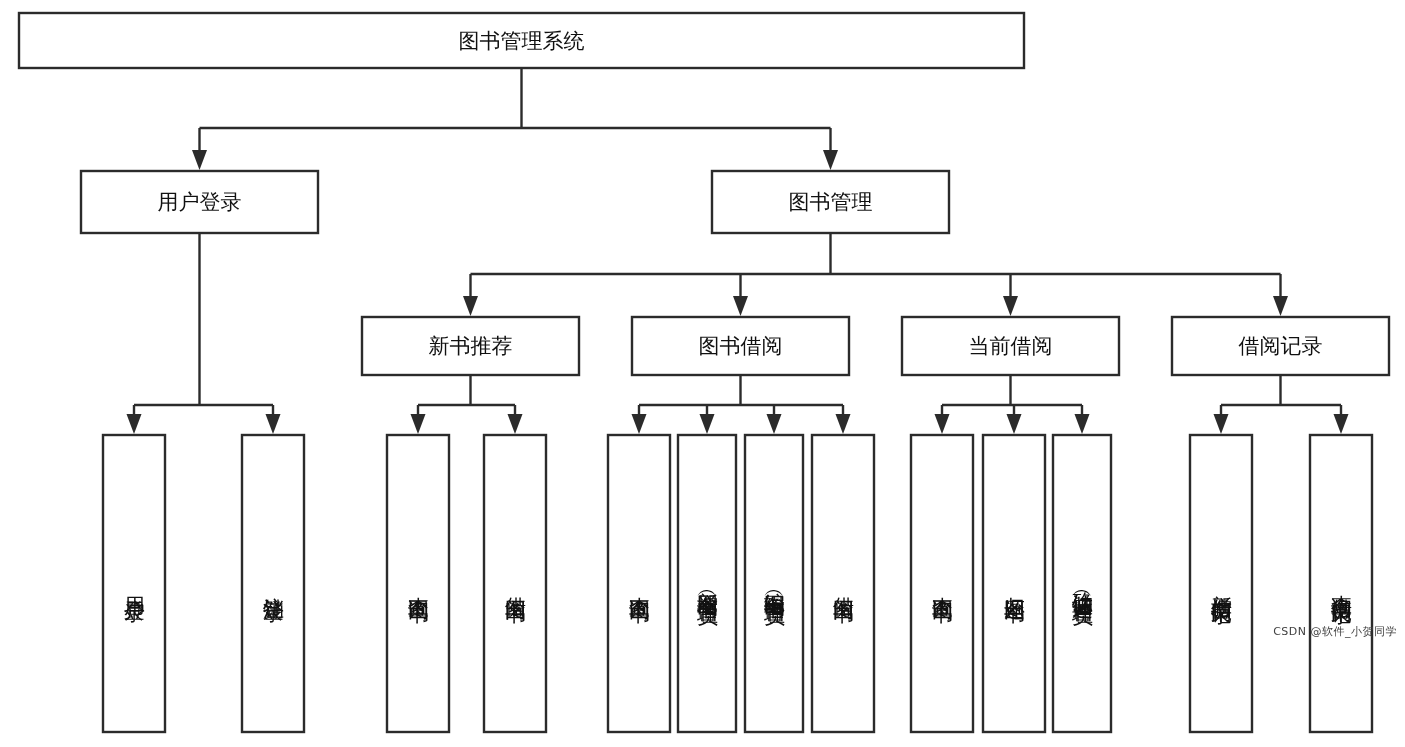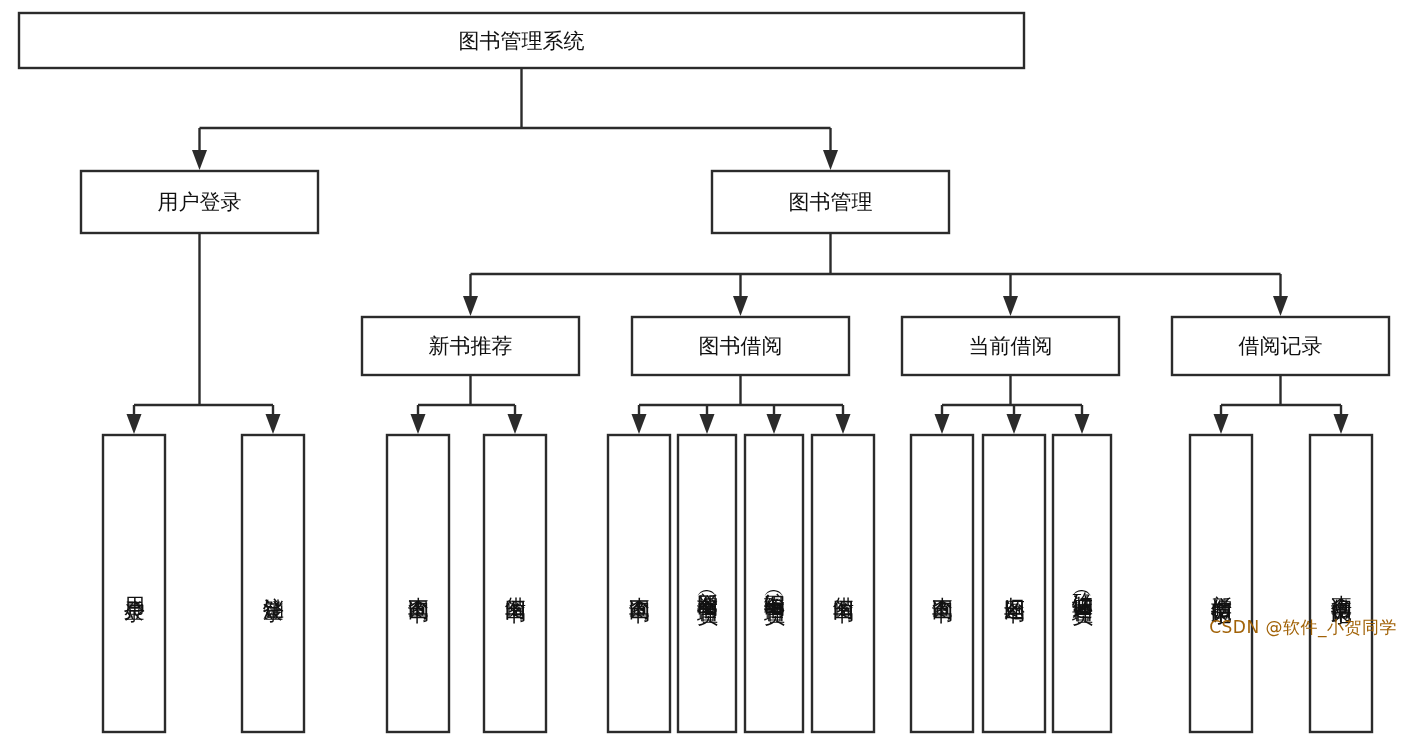--- a/index.html
+++ b/index.html
@@ -61,22 +61,22 @@
     color: #111111;
     white-space: nowrap;
     text-align: center;
     pointer-events: none;
   }
   .watermark {
     position: absolute;
     right: 8px;
     bottom: 4px;
     font-family: "DejaVu Sans", "Liberation Sans", sans-serif;
-    font-size: 17px;
-    color: #a16207;
+    font-size: 11px;
+    color: #404040;
     letter-spacing: 0.5px;
     white-space: nowrap;
   }
 </style>
 </head>
 <body>
 
 <div id="diagram-root">
 
   <svg id="chart-svg" viewBox="0 0 1405 747">

